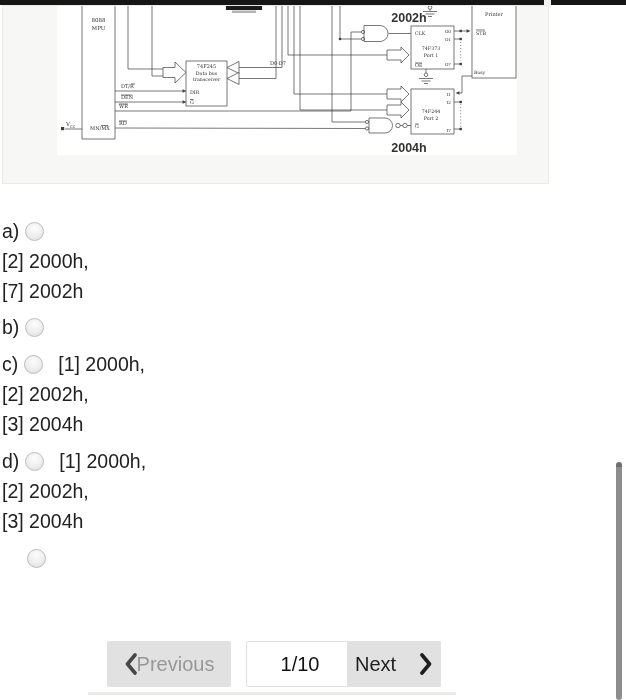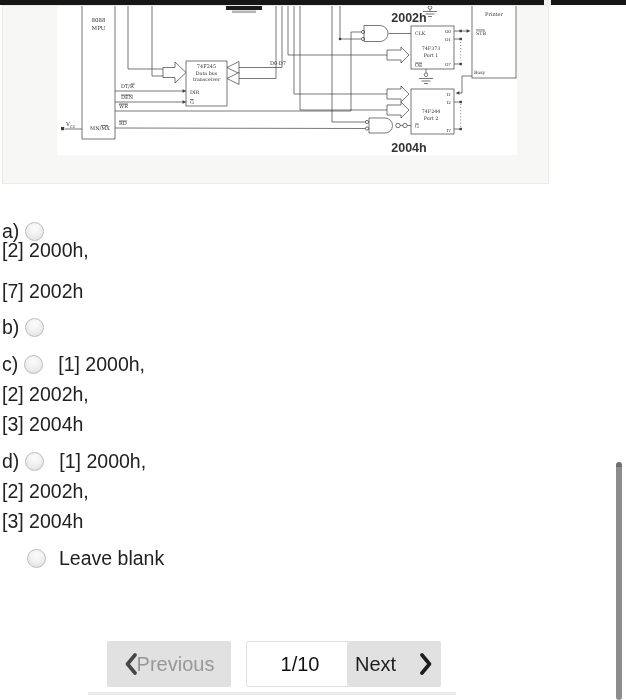--- a/index.html
+++ b/index.html
@@ -212,21 +212,21 @@
       <text x="358" y="122" font-size="4.8">G</text>
       <text x="394" y="126" font-size="4.2" text-anchor="end">I7</text>
     </svg>
   </div>
 </div>
 
 <div class="opt-line opt-row" style="top:216px">
   <span class="opt-key">a)</span>
   <span class="radio"></span>
 </div>
-<div class="opt-line" style="top:235px">[2] 2000h,</div>
+<div class="opt-line" style="top:246px">[2] 2000h,</div>
 <div class="opt-line" style="top:276px">[7] 2002h</div>
 
 <div class="opt-line opt-row" style="top:312px">
   <span class="opt-key">b)</span>
   <span class="radio"></span>
 </div>
 
 <div class="opt-line opt-row" style="top:349px">
   <span class="opt-key">c)</span>
   <span class="radio"></span>
@@ -238,21 +238,20 @@
 <div class="opt-line opt-row" style="top:446px">
   <span class="opt-key">d)</span>
   <span class="radio"></span>
   <span class="opt-text">[1] 2000h,</span>
 </div>
 <div class="opt-line" style="top:476px">[2] 2002h,</div>
 <div class="opt-line" style="top:506px">[3] 2004h</div>
 
 <div class="opt-line opt-row" style="top:543px">
   <span class="radio lb-radio"></span>
-  <span class="lb-text">Leave blank</span>
 </div>
 
 <button class="nav-btn" id="prev-btn">
   <span class="chev">
       <svg width="13" height="22" viewBox="0 0 13 22">
         <path d="M11 2 L3.5 11 L11 20" stroke="#474747" stroke-width="3.6" fill="none" stroke-linecap="round" stroke-linejoin="round"></path>
       </svg>
     </span>
   <span>Previous</span>
 </button>

